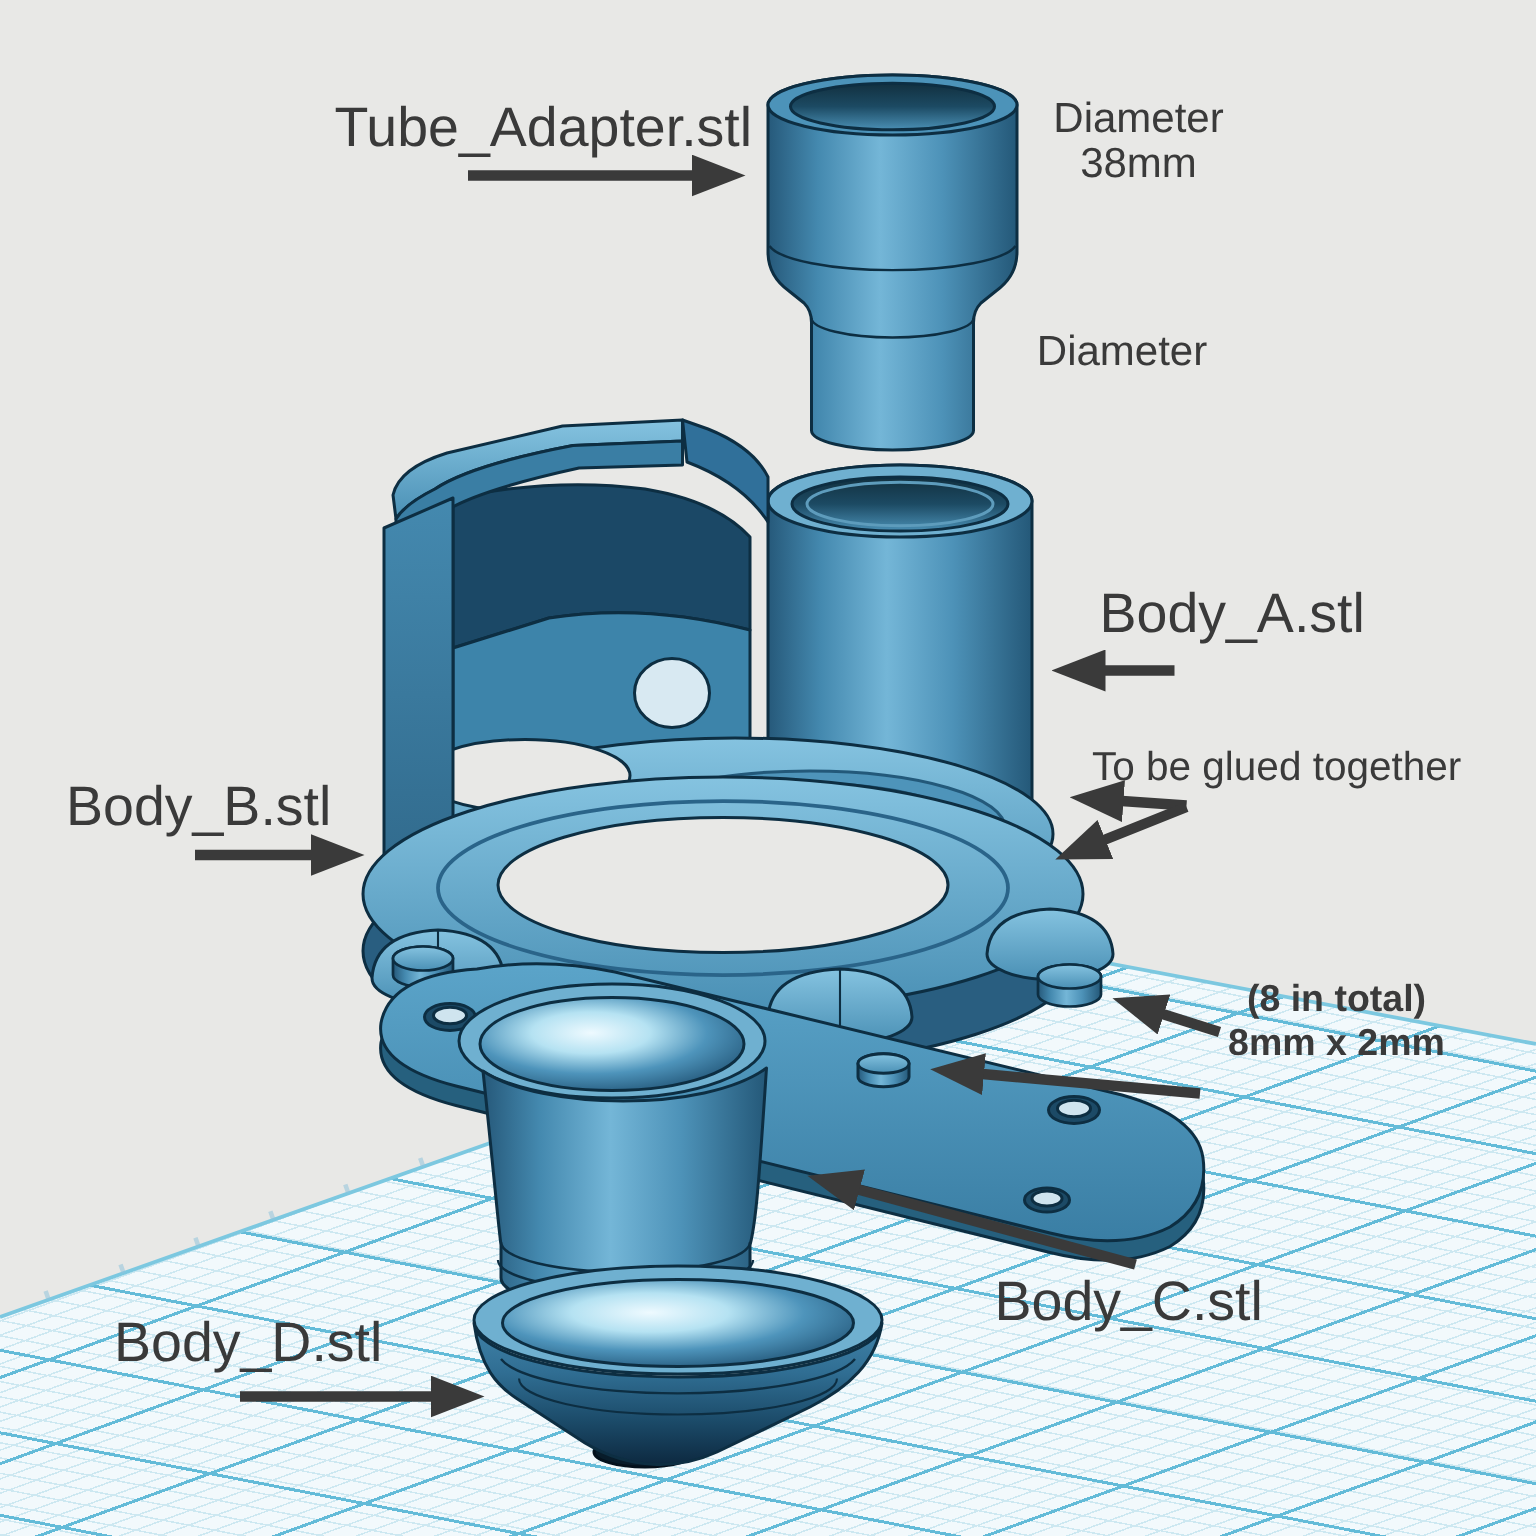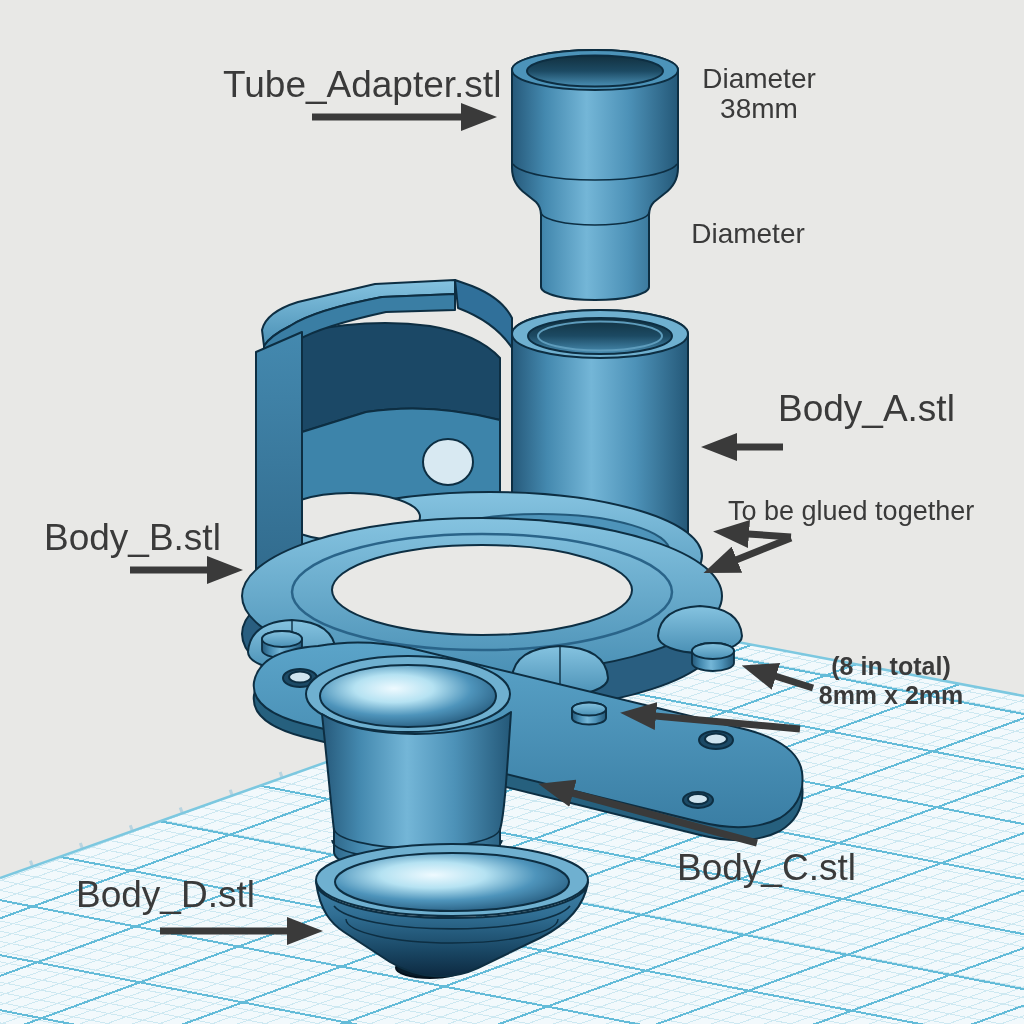--- a/index.html
+++ b/index.html
@@ -31,27 +31,27 @@
       repeating-linear-gradient(160deg, transparent 0 8px,  var(--grid-minor) 8px 9px),
       repeating-linear-gradient(191deg, transparent 0 9px,  var(--grid-minor) 9px 10px);
     clip-path:polygon(690px 633px,1024px 696px,1024px 1024px,0 1024px,0 878px);
   }
   svg.scene{position:absolute;left:0;top:0;}
   .lbl{position:absolute;white-space:nowrap;color:var(--text);}
   .lbl .ln{display:block;text-align:center;}
   #lbl-tube    {left:183px;top:64px; font-size:37px;margin-left:40px;}
   #lbl-d38     {left:694px;top:64px; width:130px;font-size:28px;line-height:1.08;}
   #lbl-d315    {left:678px;top:219px;width:140px;font-size:28px;line-height:1.08;}
-  #lbl-bodya   {left:733px;top:388px;font-size:37px;margin-left:45px;}
+  #lbl-bodya   {left:733px;top:388px;font-size:37px;}
   #lbl-glued   {left:728px;top:496px;font-size:27px;}
   #lbl-bodyb   {left:44px; top:517px;font-size:37px;}
   #lbl-magnets {left:800px;top:652px;width:182px;}
   #lbl-magnets .t1{font-size:35px;line-height:1.05;}
   #lbl-magnets .t2{font-size:25px;line-height:1.15;font-weight:bold;}
-  #lbl-bodyc   {left:677px;top:847px;font-size:37px;text-align:right;}
+  #lbl-bodyc   {left:663px;top:847px;font-size:37px;text-align:right;}
   #lbl-bodyd   {left:76px; top:874px;font-size:37px;}
 </style>
 </head>
 <body>
 
 <div class="workplane"></div>
 
 <svg class="scene" width="1024" height="1024" viewBox="0 0 1024 1024">
   <defs>
     <linearGradient id="cylH" x1="0" y1="0" x2="1" y2="0">

